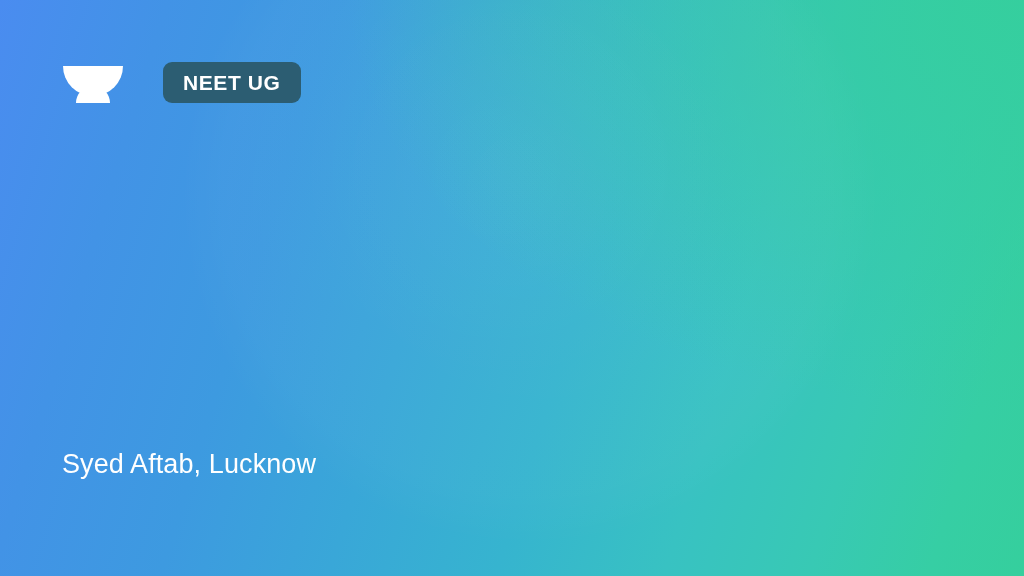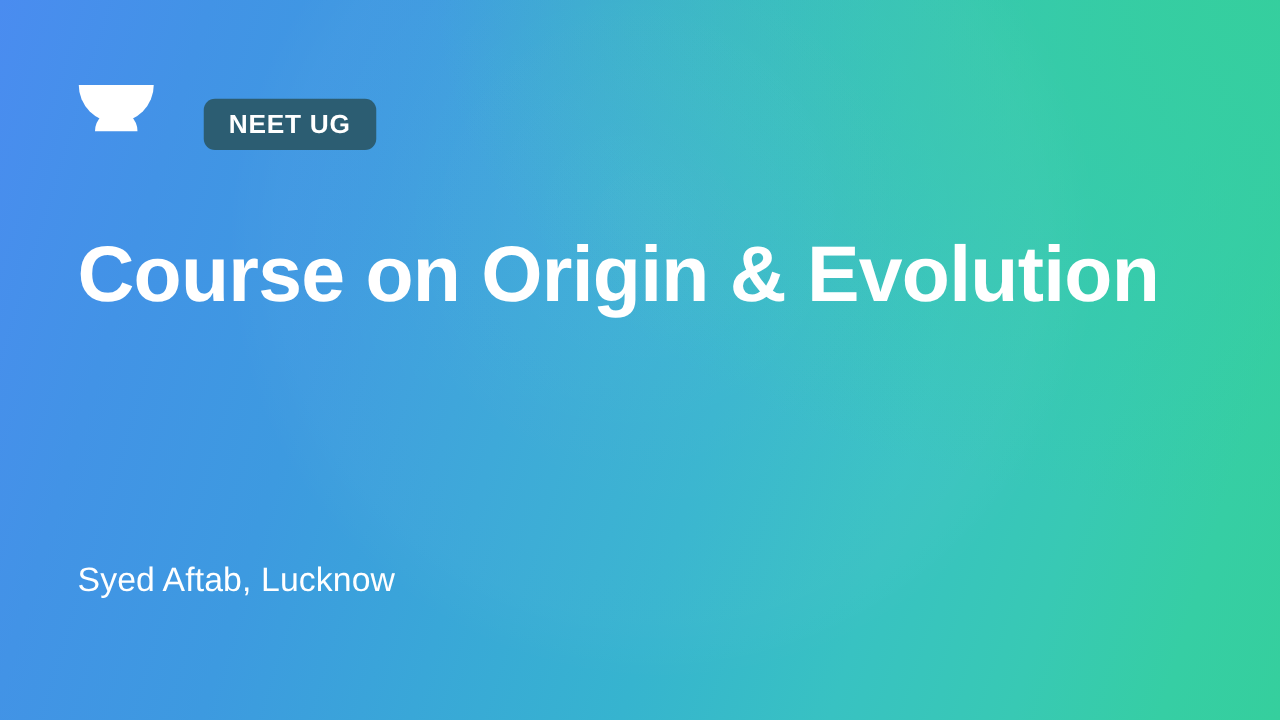--- a/index.html
+++ b/index.html
@@ -55,21 +55,21 @@
     background: radial-gradient(circle at 50% 50%, rgba(255,255,255,0.028) 0%, rgba(255,255,255,0.0) 74%);
     pointer-events: none;
   }
 
   
   #header {
     position: absolute;
     left: 62px;
     top: 62px;
     display: flex;
-    align-items: flex-end;
+    align-items: flex-start;
     height: 58px;
   }
 
   #brand-logo {
     width: 62px;
     height: 56px;
     display: block;
     flex: 0 0 auto;
   }
 
@@ -138,17 +138,16 @@
       <path d="M1 4 H61 A30 30 0 0 1 1 4 Z" fill="#ffffff"></path>
       <path d="M14 41 H48 A17 17 0 0 0 14 41 Z" fill="#ffffff"></path>
     </svg>
 
     <div id="category-badge">
       <span id="category-badge-label">NEET UG</span>
     </div>
 
   </div>
 
-  <h1 id="course-title">Course on Origin &amp; Evolution</h1>
 
   <p id="educator-line">Syed Aftab, Lucknow</p>
 
 </div>
 
 </body></html>

